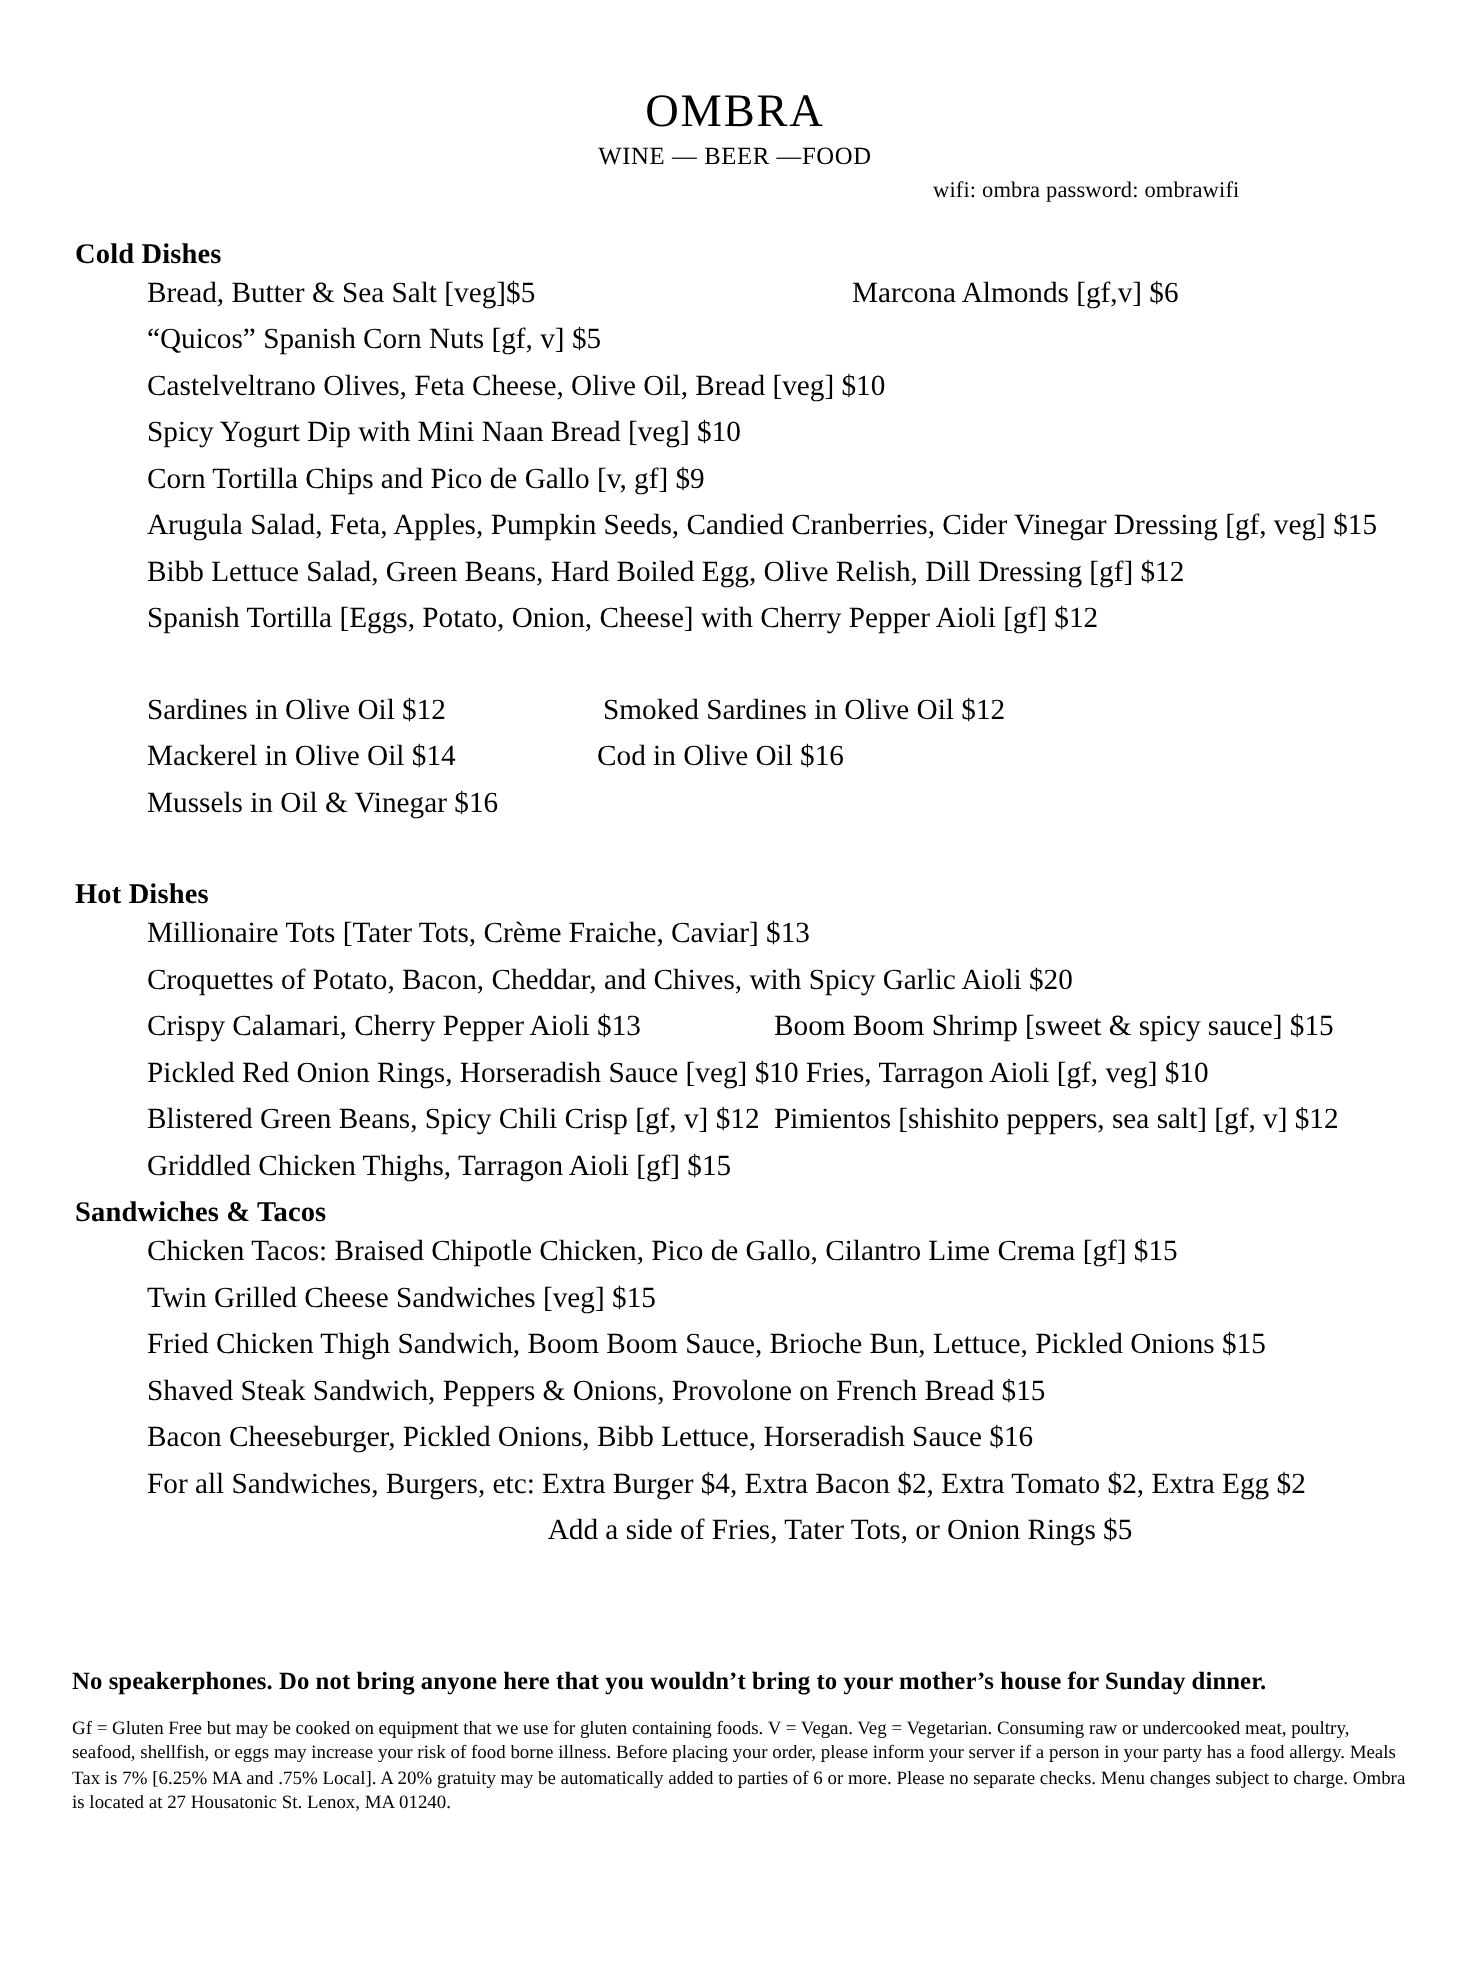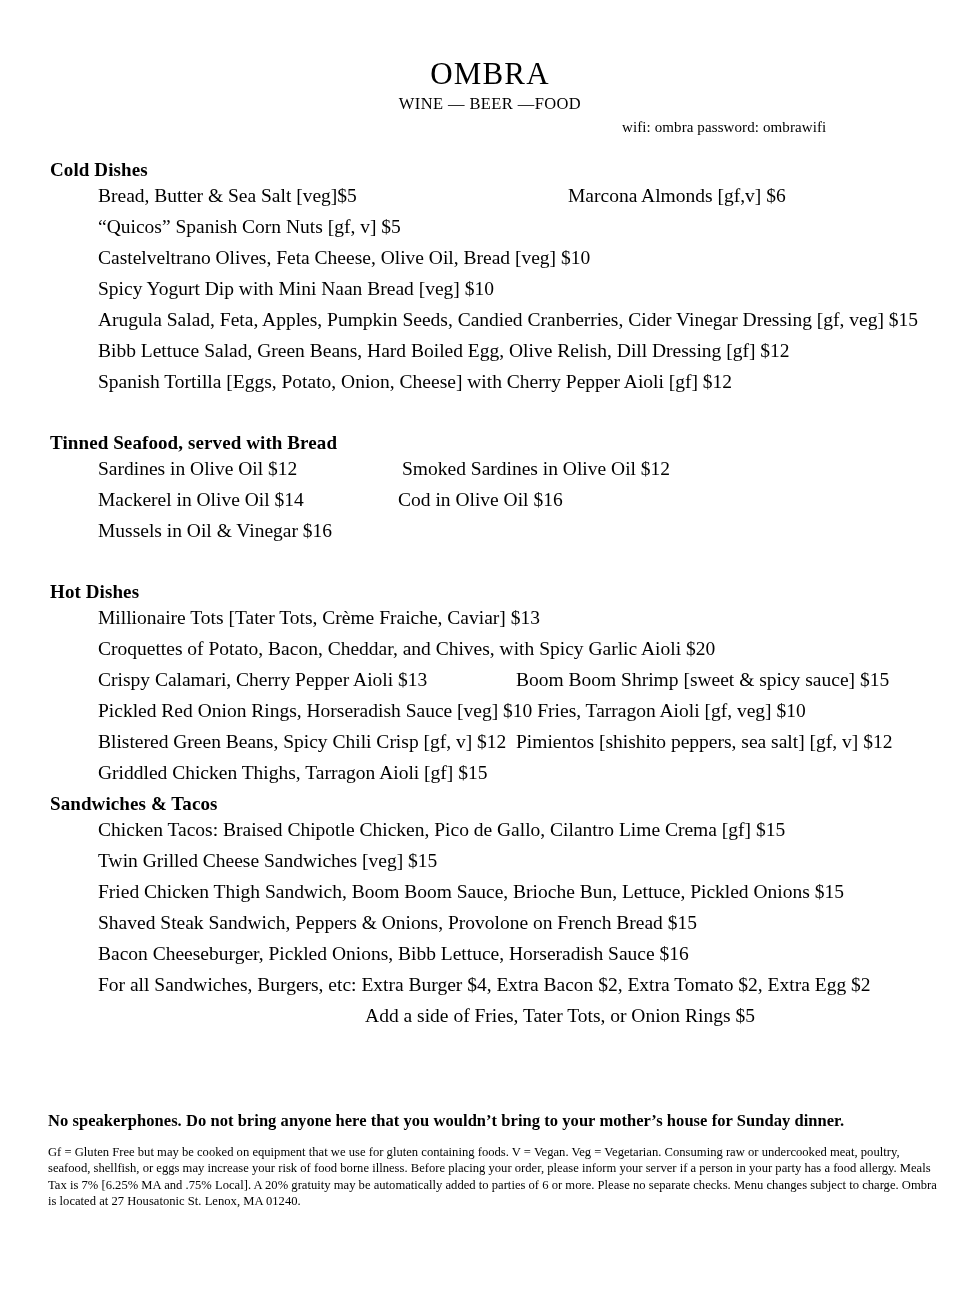--- a/index.html
+++ b/index.html
@@ -147,35 +147,37 @@
           <div class="item-row">
             <span class="left">“Quicos” Spanish Corn Nuts [gf, v] $5</span>
           </div>
           <div class="item-row">
             <span class="left">Castelveltrano Olives, Feta Cheese, Olive Oil, Bread [veg] $10</span>
           </div>
           <div class="item-row">
             <span class="left">Spicy Yogurt Dip with Mini Naan Bread [veg] $10</span>
           </div>
           <div class="item-row">
+            <span class="left">Corn Tortilla Chips and Pico de Gallo [v, gf] $9</span>
+          </div>
+          <div class="item-row">
             <span class="left">Arugula Salad, Feta, Apples, Pumpkin Seeds, Candied Cranberries, Cider Vinegar Dressing [gf, veg] $15</span>
           </div>
           <div class="item-row">
             <span class="left">Bibb Lettuce Salad, Green Beans, Hard Boiled Egg, Olive Relish, Dill Dressing  [gf] $12</span>
           </div>
           <div class="item-row">
             <span class="left">Spanish Tortilla [Eggs, Potato, Onion, Cheese] with Cherry Pepper Aioli [gf] $12</span>
           </div>
         </div>
     </div>
 
     <div class="gap-md"></div>
 
     <div class="section">
-      <div class="section-heading">Tinned Seafood, served with Bread</div>
       <div>
           <div class="item-row">
             <span class="left">Sardines in Olive Oil $12</span>
             <span class="right" style="left: 352px;">Smoked Sardines in Olive Oil $12</span>
           </div>
           <div class="item-row">
             <span class="left">Mackerel in Olive Oil $14</span>
             <span class="right" style="left: 348px;">Cod in Olive Oil $16</span>
           </div>
           <div class="item-row">

